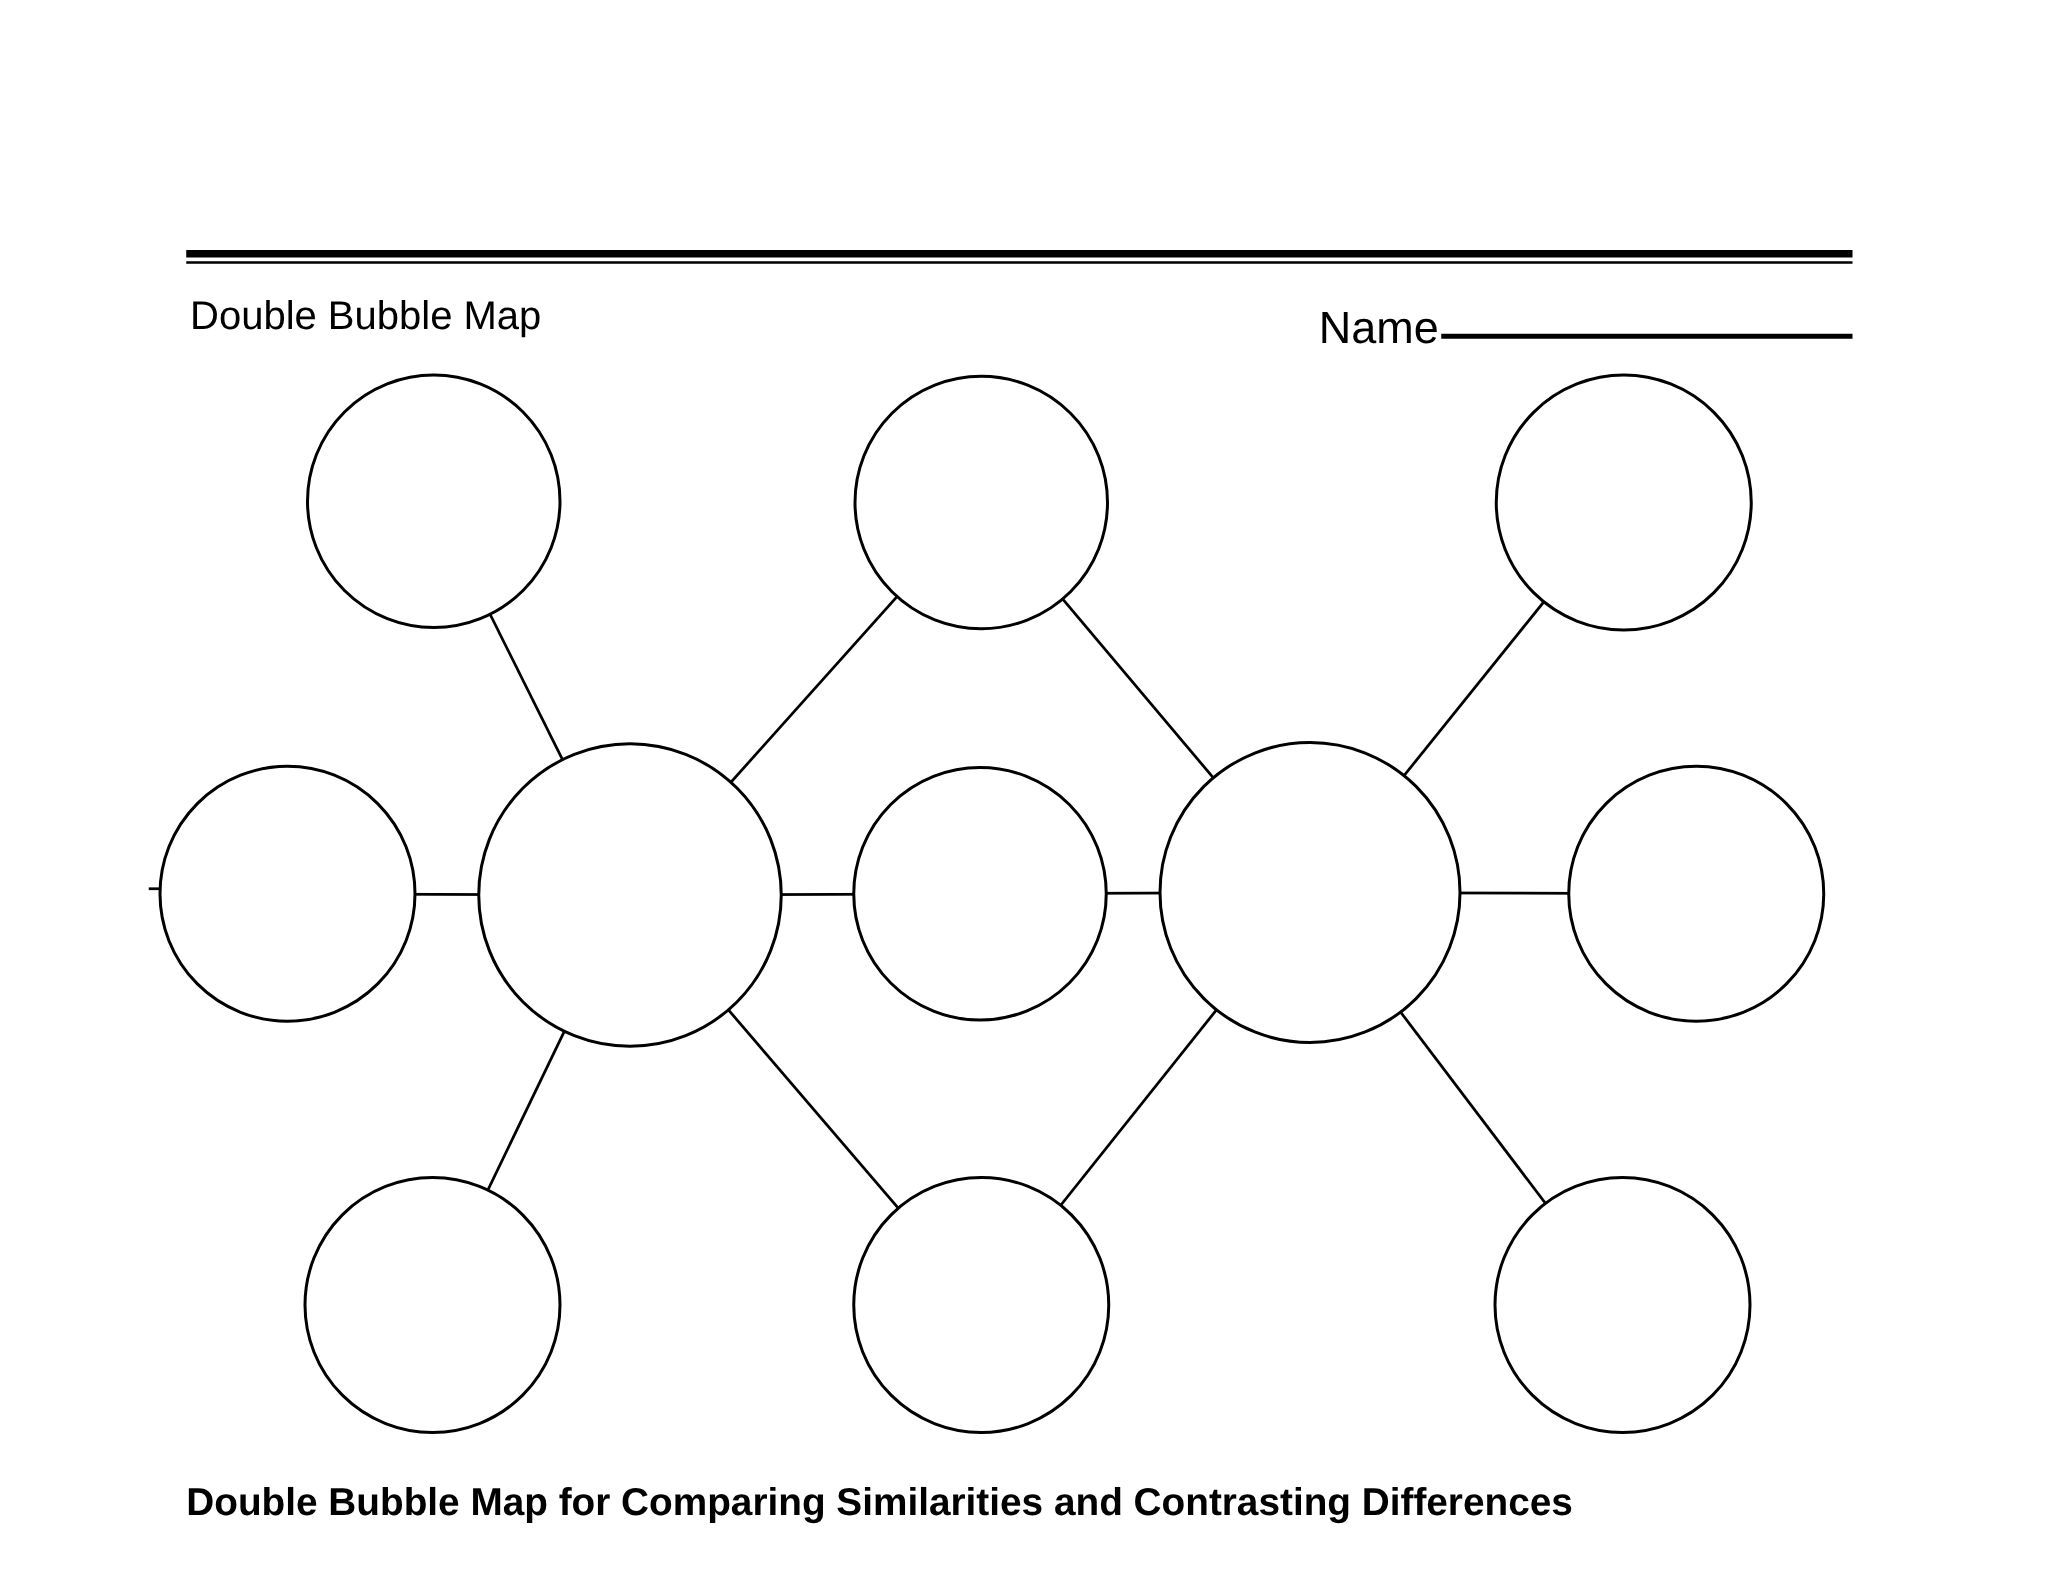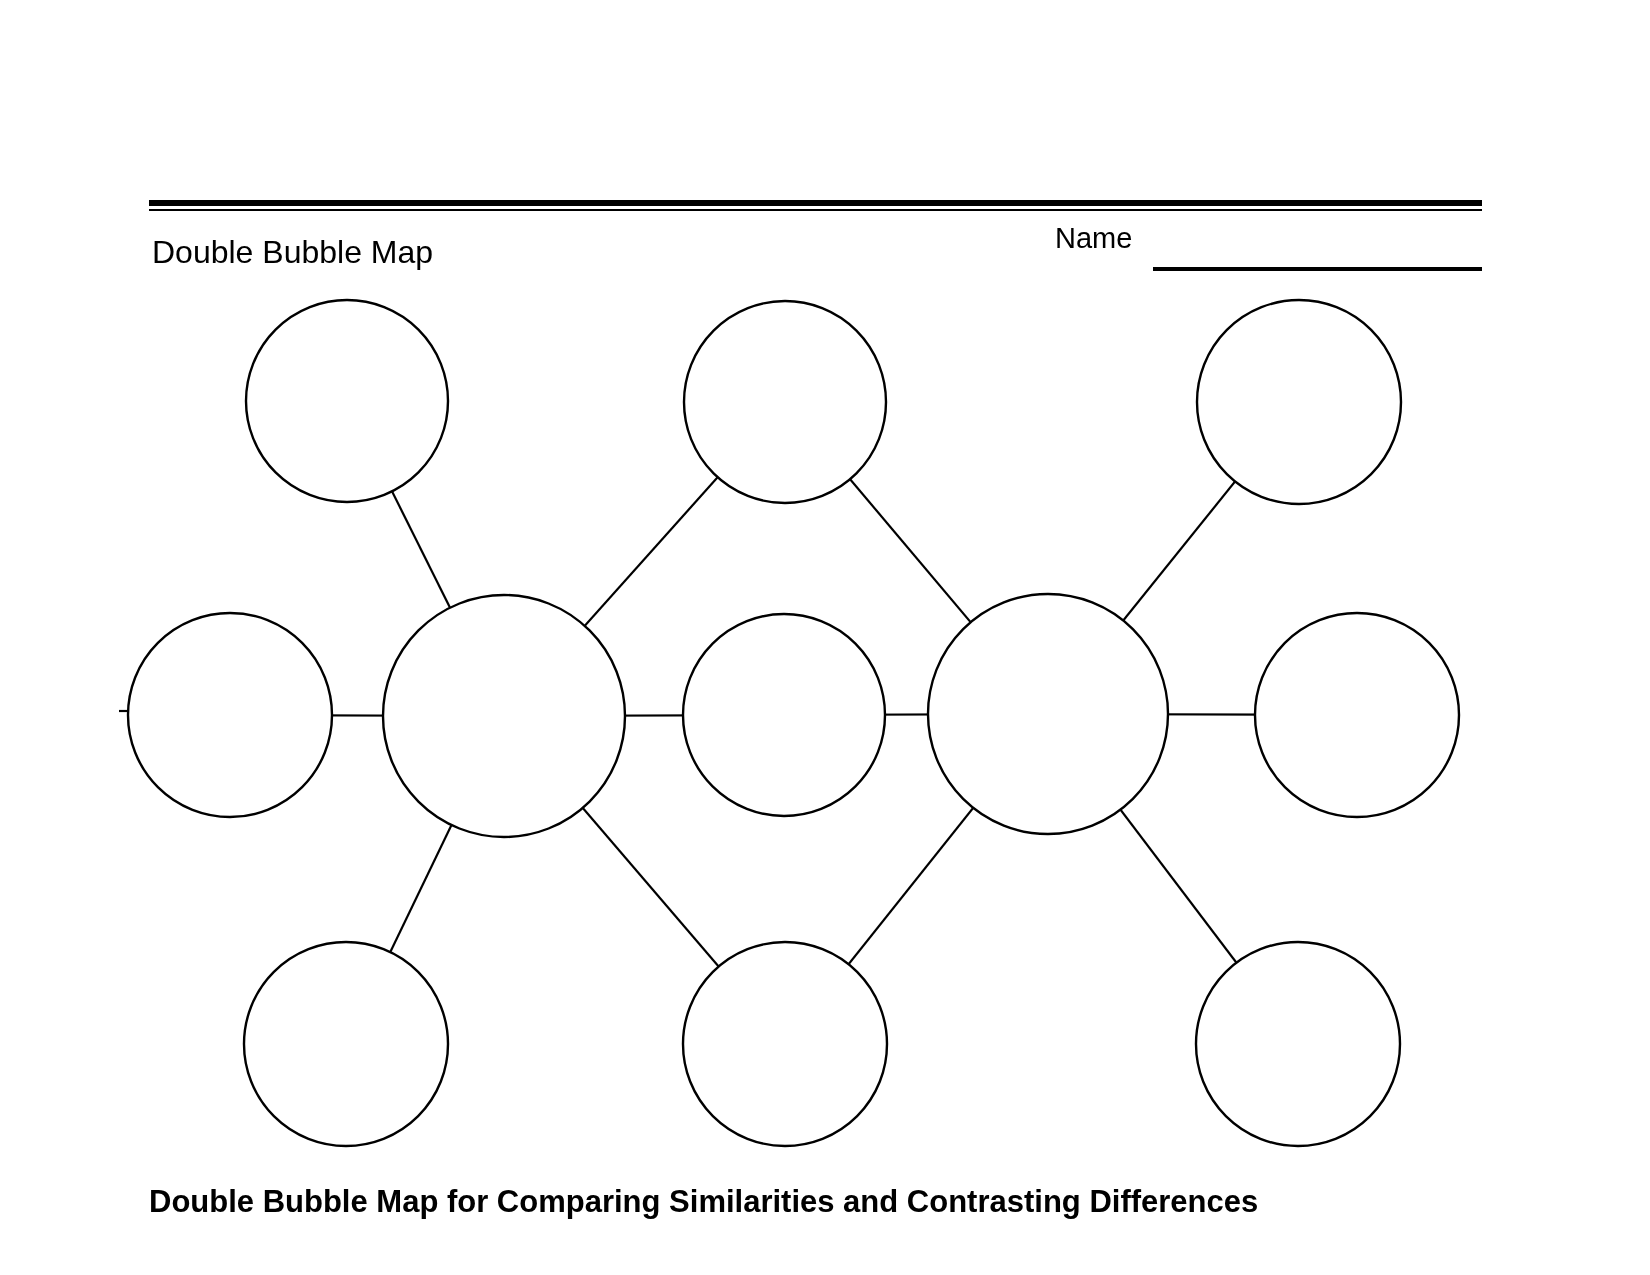--- a/index.html
+++ b/index.html
@@ -32,22 +32,22 @@
     width: 1333px; height: 2px;
     background: #000000;
   }
   .page-title {
     left: 152px; top: 236px;
     font-size: 32px;
     line-height: 1;
     white-space: nowrap;
   }
   .name-label {
-    left: 1055px; top: 224px;
-    font-size: 29px;
+    left: 1055px; top: 244px;
+    font-size: 36px;
     line-height: 1;
     white-space: nowrap;
   }
   .name-underline {
     left: 1153px; top: 267px;
     width: 329px; height: 4px;
     background: #000000;
   }
   .caption {
     left: 149px; top: 1183px;

